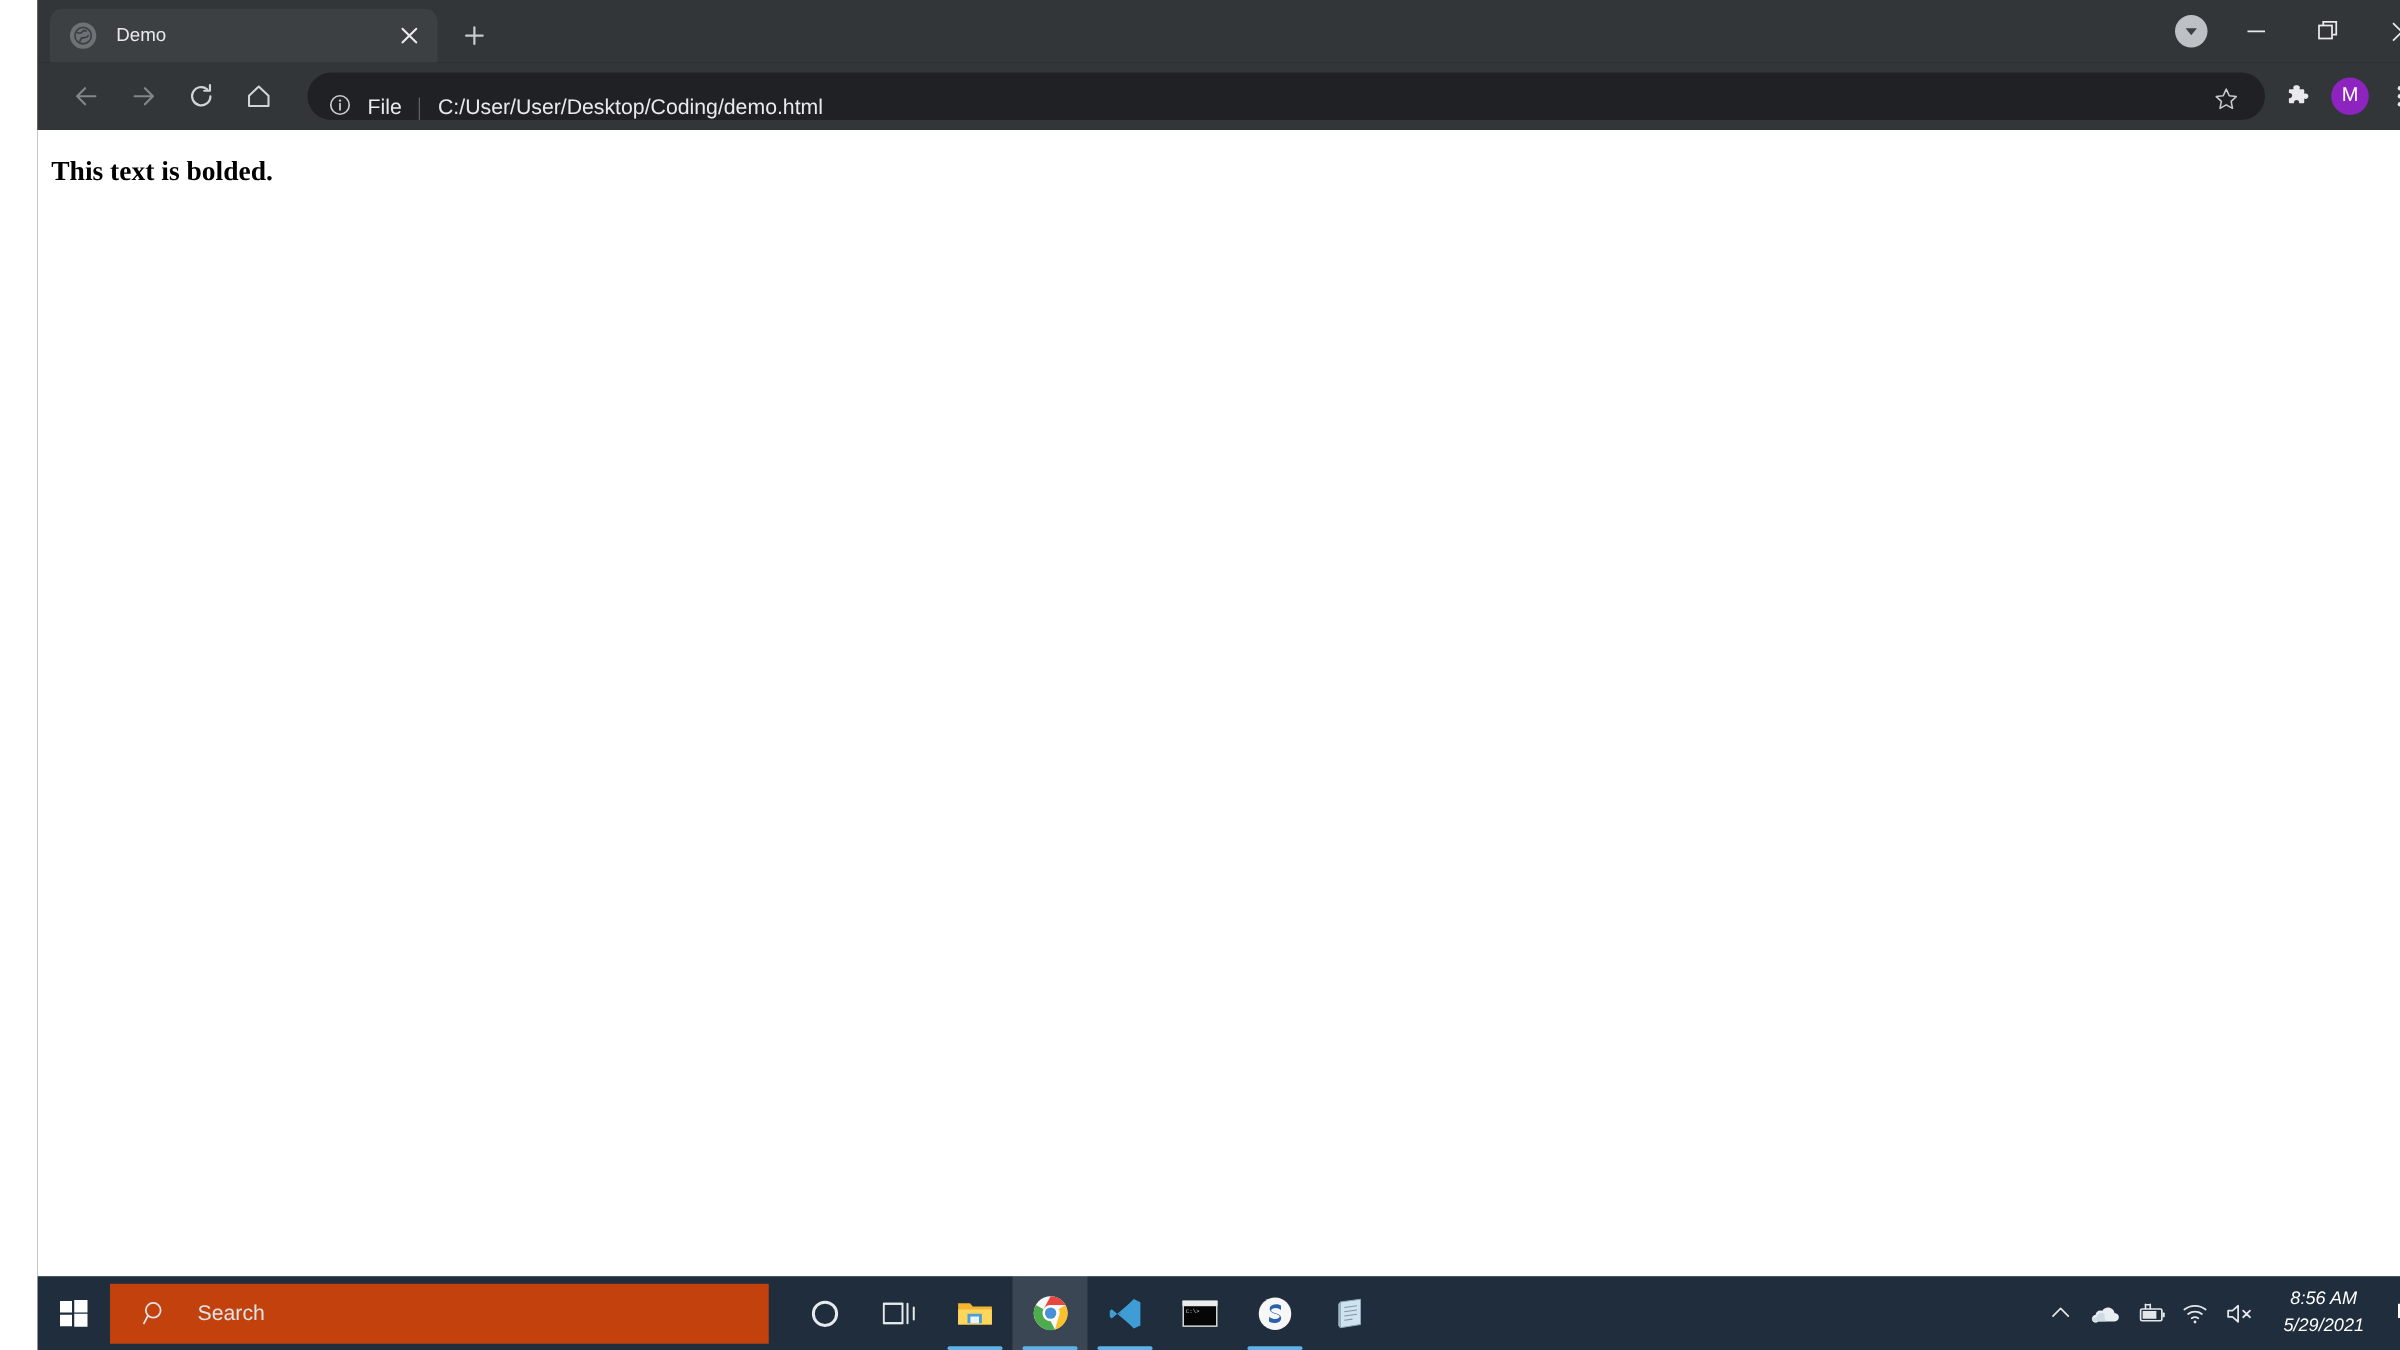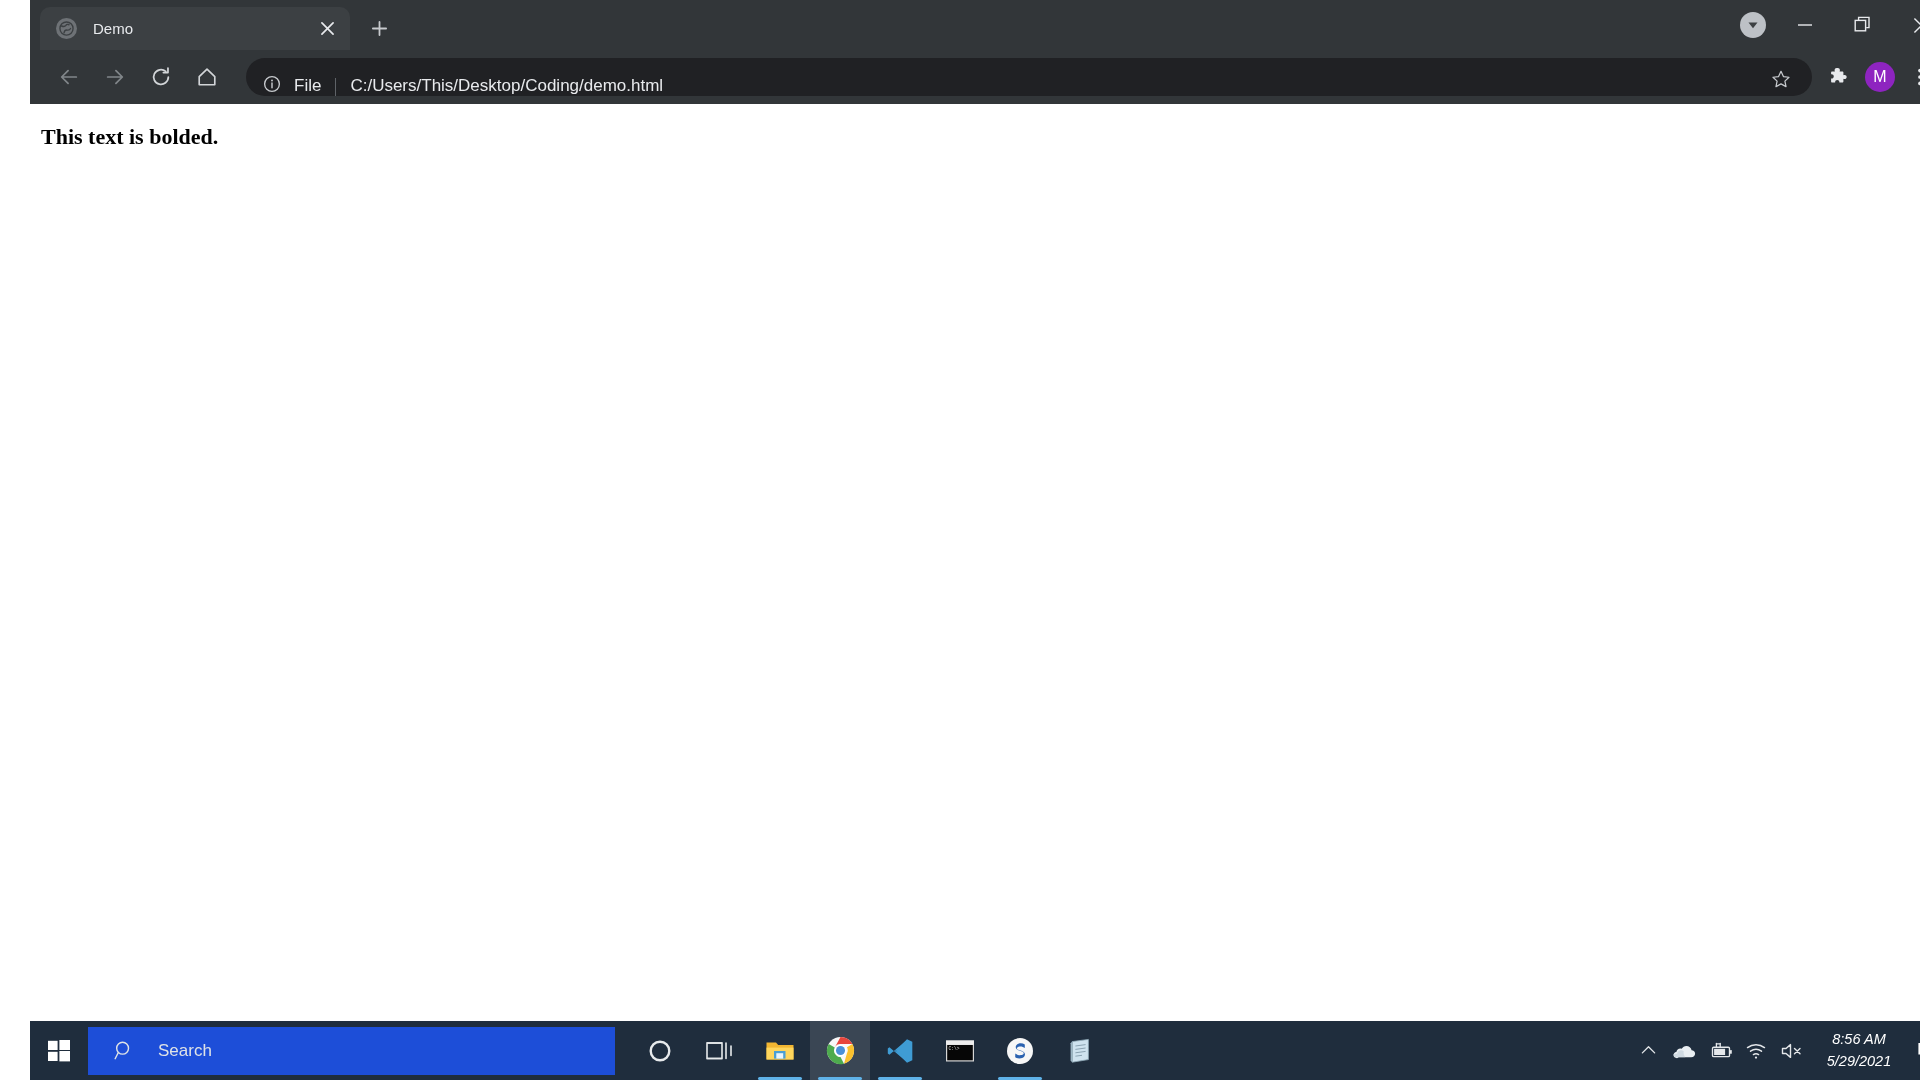--- a/index.html
+++ b/index.html
@@ -170,21 +170,21 @@
     background: #1f2d3d;
     display: flex; align-items: center;
   }
   .start-btn {
     width: 58px; height: 59px;
     display: flex; align-items: center; justify-content: center;
     flex: 0 0 auto;
   }
   .search-box {
     width: 527px; height: 48px;
-    background: #1d4ed8;
+    background: #c2410c;
     display: flex; align-items: center;
     padding-left: 26px;
     flex: 0 0 auto;
   }
   .search-box .s-icon { flex: 0 0 auto; display: flex; }
   .search-text {
     color: #dfe3e6; font-size: 17px;
     margin-left: 23px;
   }
   .tasks {
@@ -325,21 +325,21 @@
       <div class="omnibox">
         <span class="omni-info">
           <svg width="18" height="18" viewBox="0 0 20 20">
             <circle cx="10" cy="10" r="8.2" fill="none" stroke="#c7cace" stroke-width="1.5"></circle>
             <path d="M10 8.8 L10 14.2" stroke="#c7cace" stroke-width="1.6" stroke-linecap="round"></path>
             <circle cx="10" cy="6.1" r="1.05" fill="#c7cace"></circle>
           </svg>
         </span>
         <span class="omni-scheme">File</span>
         <span class="omni-sep"></span>
-        <span class="omni-url" title="C:/Users/User/Desktop/Coding/demo.html">C:/Users/This/Desktop/Coding/demo.html</span>
+        <span class="omni-url" title="C:/Users/User/Desktop/Coding/demo.html">C:/User/User/Desktop/Coding/demo.html</span>
         <span class="omni-star">
           <svg width="20" height="20" viewBox="0 0 24 24">
             <path d="M12 2.8 L14.9 9.1 L21.6 9.9 L16.7 14.5 L18 21.2 L12 17.9 L6 21.2 L7.3 14.5 L2.4 9.9 L9.1 9.1 Z" fill="none" stroke="#c7cace" stroke-width="1.5" stroke-linejoin="round"></path>
           </svg>
         </span>
       </div>
 
       <div class="tb-btn">
         <svg width="22" height="22" viewBox="0 0 24 24">
           <path d="M9.6 2.3 c1.3 0 2.3 1 2.3 2.3 0 .5-.2.9-.4 1.3 h3.1 c.6 0 1.1.5 1.1 1.1 v3.1 c.4-.3.8-.4 1.3-.4 1.3 0 2.3 1 2.3 2.3 s-1 2.3-2.3 2.3 c-.5 0-.9-.2-1.3-.4 v3.1 c0 .6-.5 1.1-1.1 1.1 h-3.3 v-.6 c0-1.3-1-2.3-2.3-2.3 s-2.3 1-2.3 2.3 v.6 H3.4 c-.6 0-1.1-.5-1.1-1.1 v-3.3 h.6 c1.3 0 2.3-1 2.3-2.3 s-1-2.3-2.3-2.3 h-.6 V7 c0-.6.5-1.1 1.1-1.1 h3.1 c-.2-.4-.4-.8-.4-1.3 0-1.3 1-2.3 2.3-2.3 z" fill="#e8eaed"></path>

